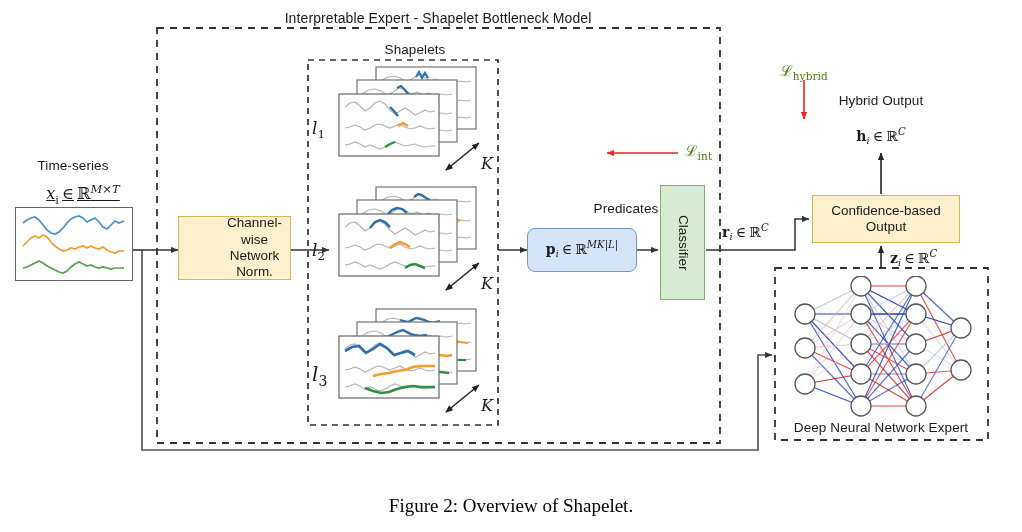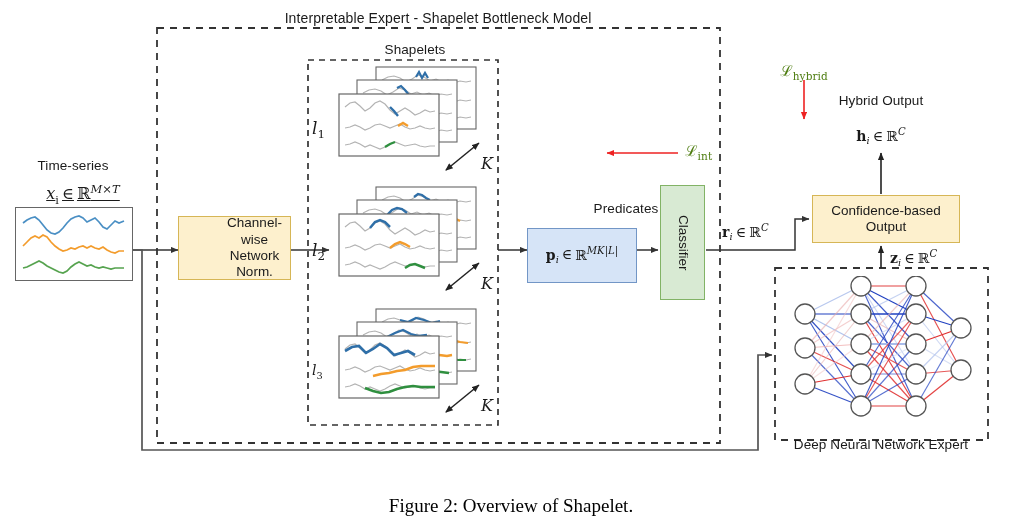--- a/index.html
+++ b/index.html
@@ -163,21 +163,21 @@
       <polyline fill="none" stroke="#b3b3b3" stroke-width="1.2" points="7,62 12,61 17,59 22,61 27,64 32,62 37,59 42,58 47,60 52,62 57,60 62,58 67,61 72,63 77,62 82,60 87,62 92,63 97,62"></polyline>
       <polyline fill="none" stroke="#f39c2c" stroke-width="2.5" points="52,62 57,58 62,56 67,58 72,61"></polyline>
       <polyline fill="none" stroke="#b3b3b3" stroke-width="1.2" points="7,79 12,78 17,76 22,78 27,81 32,79 37,81 42,83 47,81 52,78 57,76 62,78 67,80 72,79 77,78 82,80 87,81 92,80 97,80"></polyline>
       <polyline fill="none" stroke="#2f8f3f" stroke-width="2.5" points="67,82 72,79 77,78 82,80 87,82"></polyline>
     </svg>
   </div>
   <div class="lbl" style="left:481px;top:274px;font-size:16px;">
     <span class="math">K</span>
   </div>
 
-  <div class="lbl" style="left:312px;top:362px;font-size:14px;">
+  <div class="lbl" style="left:312px;top:362px;font-size:20px;">
     <span class="math">l</span><span class="sub mathup">3</span>
   </div>
   <div style="position:absolute;left:338px;top:308px;width:140px;height:106px;">
     <svg width="140" height="106" viewBox="0 0 140 106">
       <rect x="38" y="1" width="100" height="62" fill="#fff" stroke="#666" stroke-width="1.1"></rect>
       <polyline fill="none" stroke="#b3b3b3" stroke-width="1.1" points="44,14 50,11 56,10 62,12 68,16 74,13 80,9 86,11 92,15 98,13 104,16 110,14 116,17 122,15 128,16 133,15"></polyline>
       <polyline fill="none" stroke="#2f6fa8" stroke-width="2.2" points="62,12 70,14 78,10 86,12 94,15 102,13"></polyline>
       <polyline fill="none" stroke="#b3b3b3" stroke-width="1.1" points="44,34 50,32 56,31 62,33 68,36 74,34 80,31 86,33 92,36 98,34 104,35 110,33 116,36 122,34 128,35 133,34"></polyline>
       <polyline fill="none" stroke="#f39c2c" stroke-width="2.2" points="98,34 106,35 114,32 122,34 130,35"></polyline>
       <polyline fill="none" stroke="#b3b3b3" stroke-width="1.1" points="44,52 50,51 56,49 62,50 68,53 74,51 80,49 86,51 92,53 98,51 104,52 110,50 116,53 122,51 128,52 133,51"></polyline>
@@ -198,21 +198,21 @@
       <polyline fill="none" stroke="#f39c2c" stroke-width="2.6" points="35,68 43,66 51,65 59,63 67,62 75,59 83,58 91,58 97,58"></polyline>
       <polyline fill="none" stroke="#b3b3b3" stroke-width="1.2" points="7,79 12,78 17,76 22,78 27,81 32,79 37,81 42,83 47,81 52,78 57,76 62,78 67,80 72,79 77,78 82,80 87,81 92,80 97,80"></polyline>
       <polyline fill="none" stroke="#2f8f3f" stroke-width="2.6" points="27,80 35,83 43,85 51,84 59,81 67,79 75,78 83,79 91,79 97,79"></polyline>
     </svg>
   </div>
   <div class="lbl" style="left:481px;top:396px;font-size:16px;">
     <span class="math">K</span>
   </div>
 
   <div class="lbl ctr" style="left:582px;top:201px;margin-left:44px;">Predicates</div>
-  <div class="boxlabel bluebox" style="left:527px;top:228px;width:110px;height:55px;">
+  <div class="boxlabel bluebox" style="left:527px;top:228px;width:110px;height:44px;border-radius:8px;">
     <div style="font-size:14px;">
       <span class="mathup" style="font-weight:bold;">p</span><span class="sub math">i</span><span class="mathup" style="margin:0 3px;">∈</span><span class="mathup">ℝ</span><span class="sup">MK|L|</span>
     </div>
   </div>
 
   <div class="boxlabel greenbox" style="left:660px;top:185px;width:45px;height:115px;">
     <div class="vert">Classifier</div>
   </div>
 
   <div class="lbl" style="left:722px;top:222px;font-size:14px;text-align:right;">
@@ -311,17 +311,17 @@
         <circle cx="133" cy="10" r="10"></circle>
         <circle cx="133" cy="38" r="10"></circle>
         <circle cx="133" cy="68" r="10"></circle>
         <circle cx="133" cy="98" r="10"></circle>
         <circle cx="133" cy="130" r="10"></circle>
         <circle cx="178" cy="52" r="10"></circle>
         <circle cx="178" cy="94" r="10"></circle>
       </g>
     </svg>
   </div>
-  <div class="lbl ctr" style="left:881px;top:437px;">Deep Neural Network Expert</div>
+  <div class="lbl ctr" style="left:881px;top:420px;">Deep Neural Network Expert</div>
 
   <div class="caption" style="left:0;top:495px;">Figure 2: Overview of Shapelet.</div>
 
 </div>
 
 </body></html>

